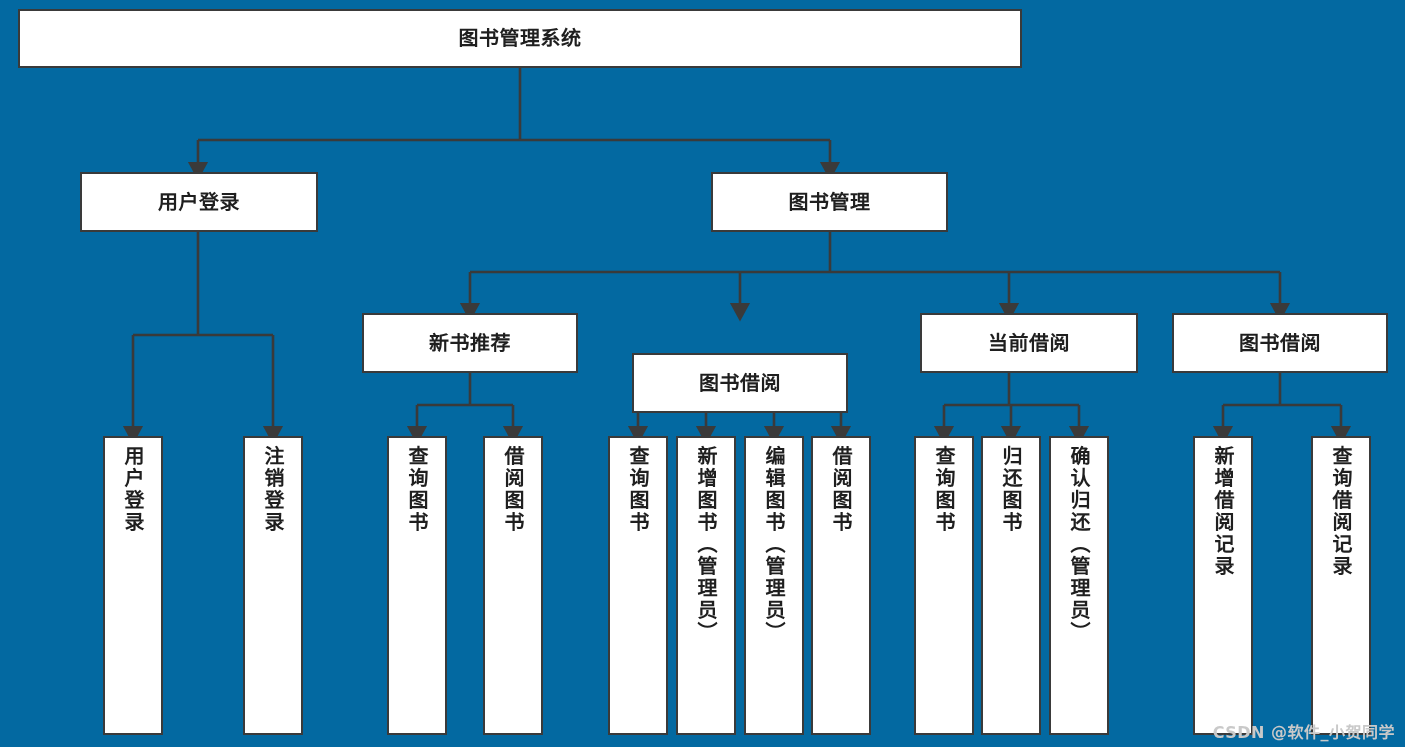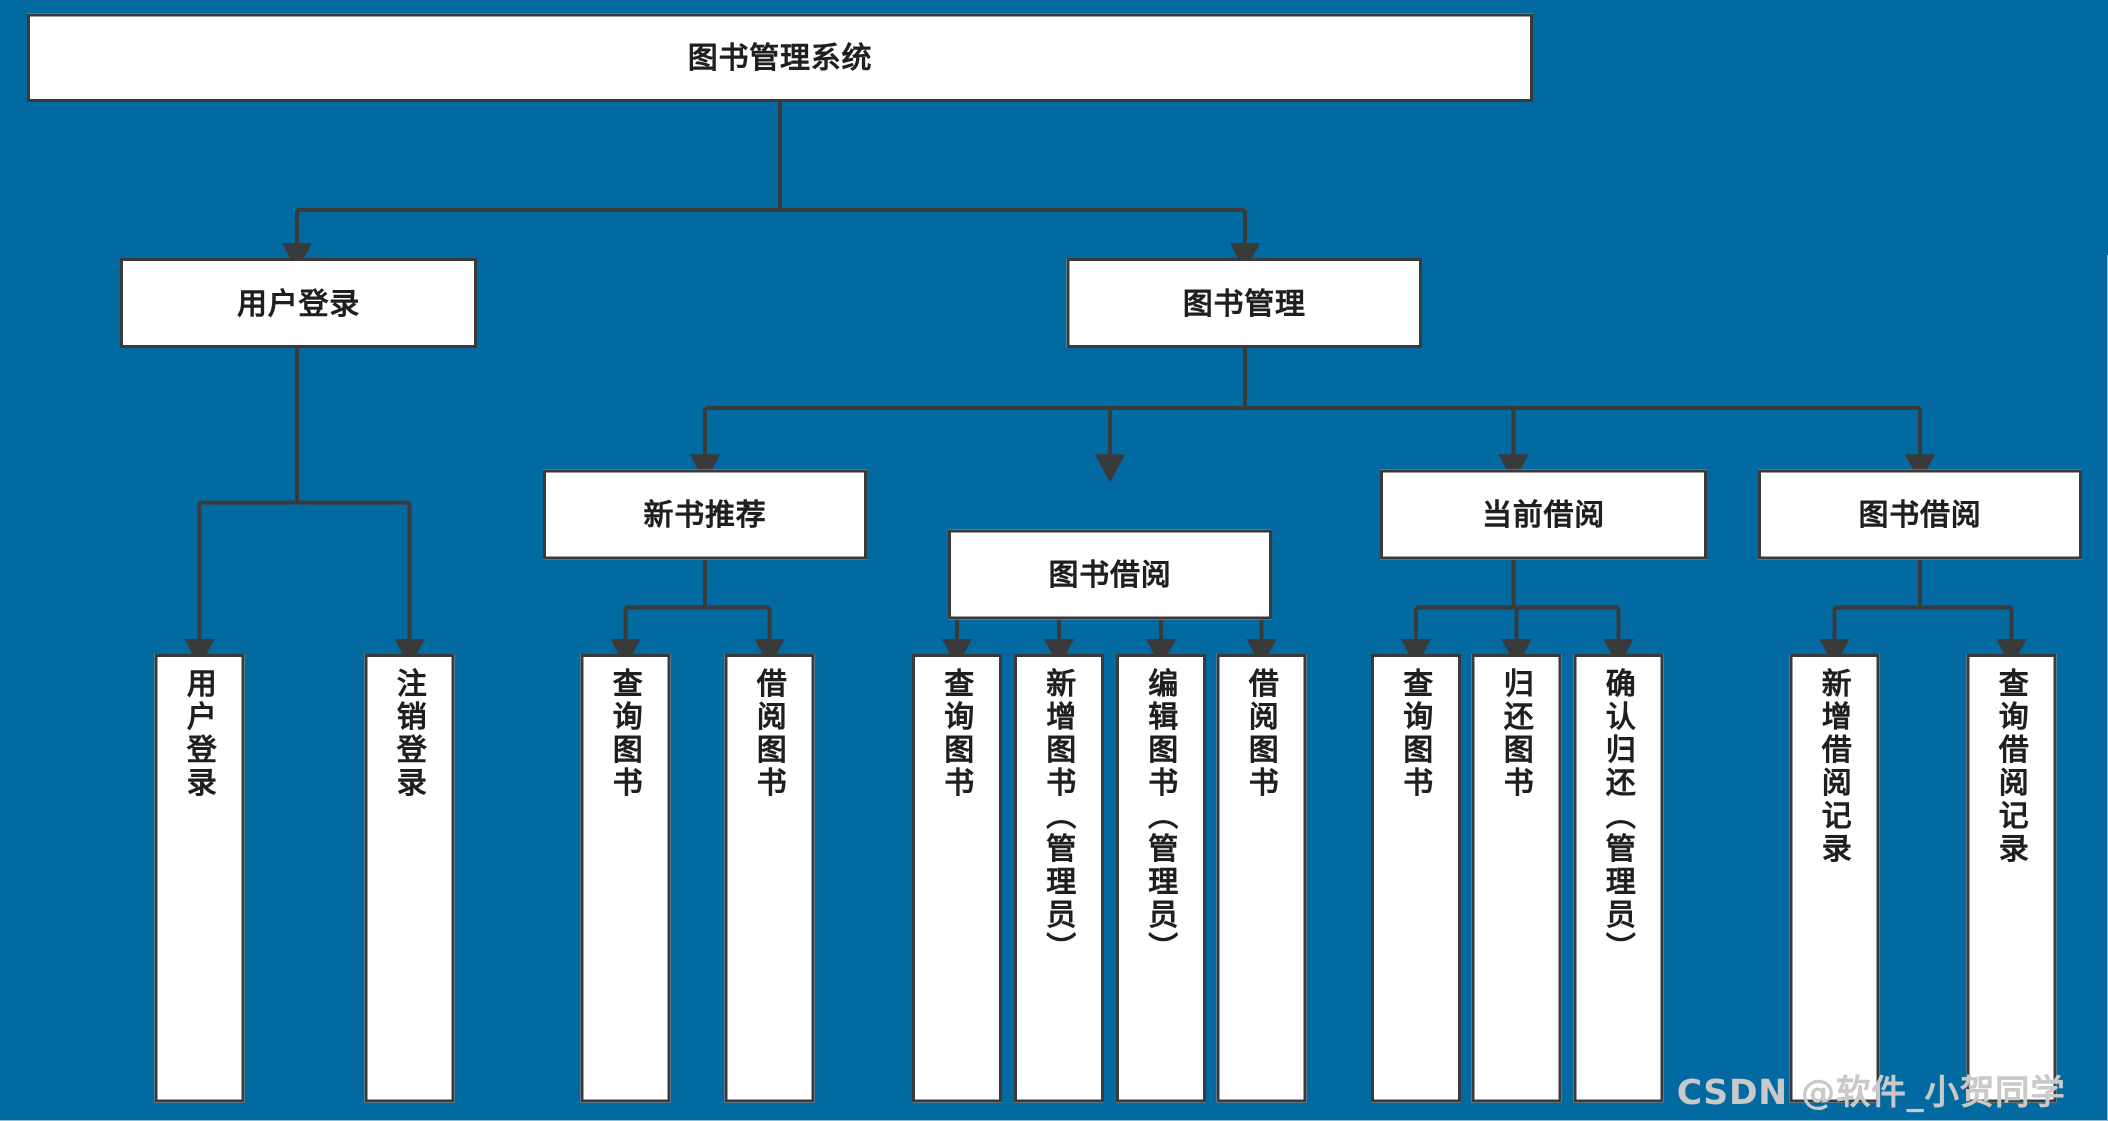--- a/index.html
+++ b/index.html
@@ -59,23 +59,23 @@
   .node.vertical .node-label {
     writing-mode: vertical-rl;
     text-orientation: upright;
     letter-spacing: 2px;
     font-size: 20px;
     line-height: 1;
     white-space: nowrap;
   }
   #watermark {
     position: absolute;
-    right: 28px;
+    right: 10px;
     bottom: 4px;
-    font-size: 23px;
+    font-size: 16px;
     color: #c9c9c9;
     letter-spacing: 0.5px;
     z-index: 6;
     white-space: nowrap;
     font-family: "DejaVu Sans", "Liberation Sans", sans-serif;
     margin-left: 44px;
   }
 </style>
 </head>
 <body>

